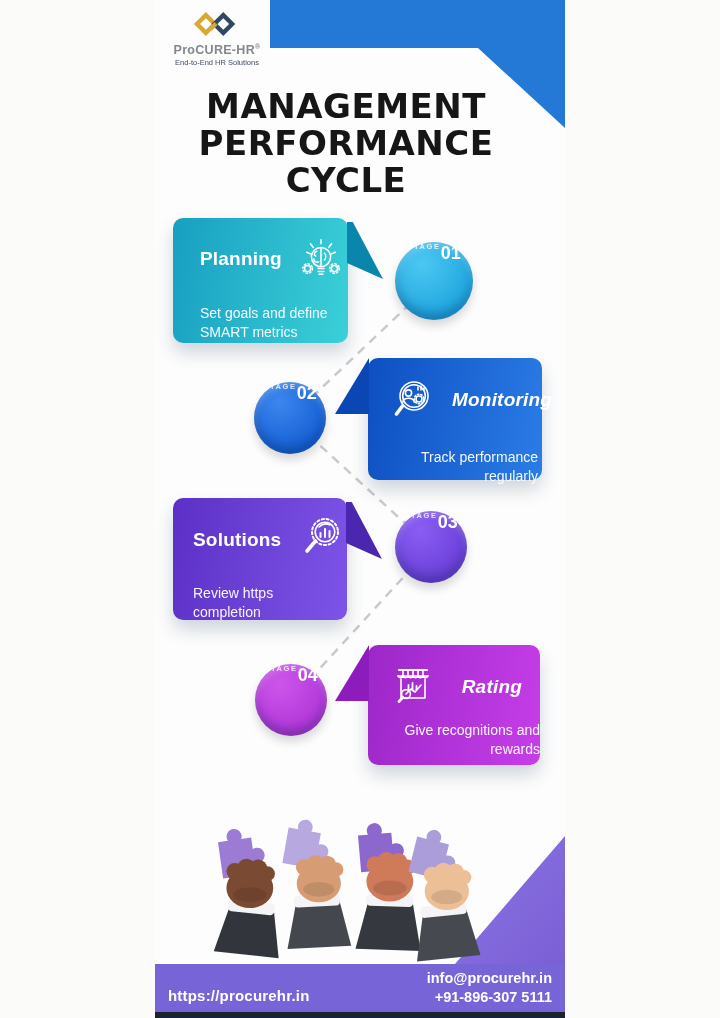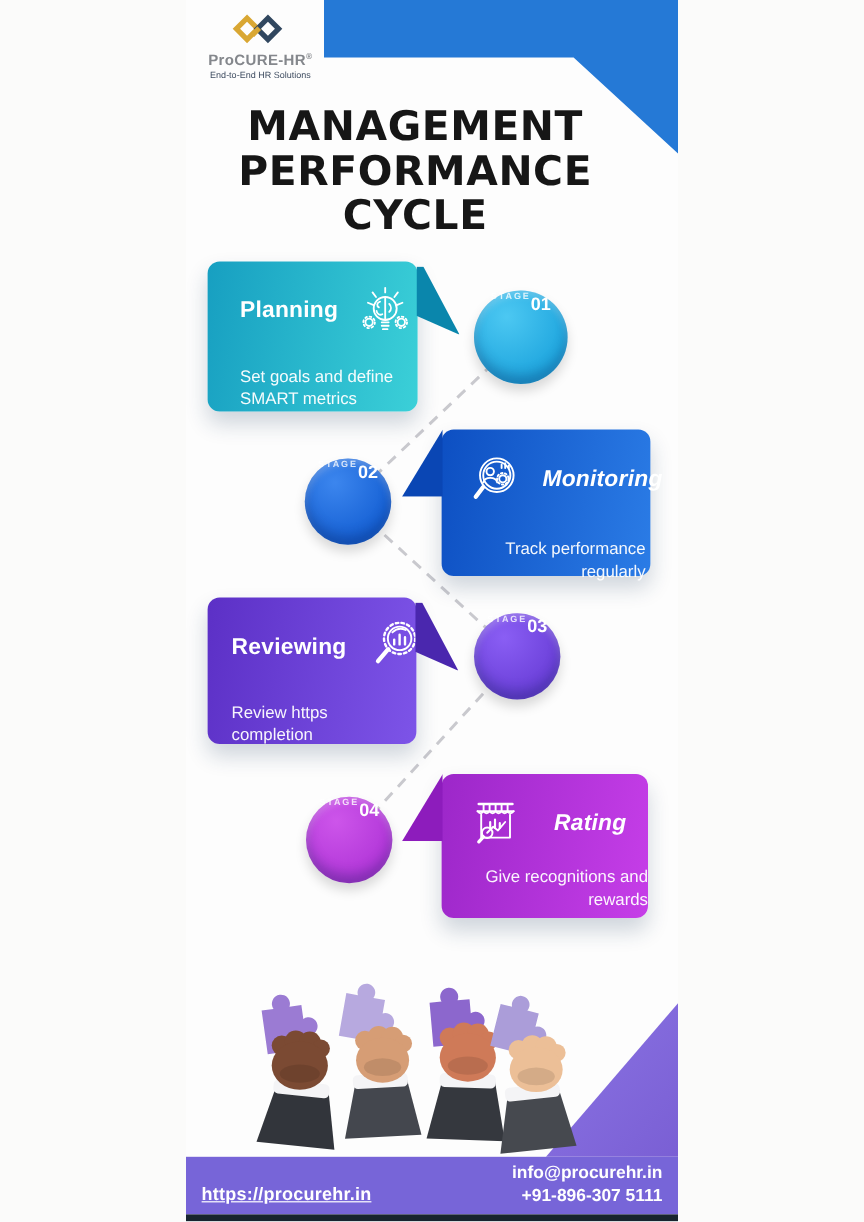--- a/index.html
+++ b/index.html
@@ -51,32 +51,32 @@
 
   
   .stage-circle { position:absolute; border-radius:50%; z-index:2; display:flex; flex-direction:row;
                   justify-content:center; color:#fff;
                   box-shadow:inset 0 -7px 10px rgba(10,30,80,.28), inset 0 4px 6px rgba(255,255,255,.25), 0 6px 10px rgba(0,0,0,.15); }
   .circle-1 { left:240px; top:242px; width:78px; height:78px; }
   .circle-2 { left:99px;  top:382px; width:72px; height:72px; }
   .circle-3 { left:240px; top:511px; width:72px; height:72px; }
   .circle-4 { left:100px; top:664px; width:72px; height:72px; }
   .stage-word { font-size:7.5px; letter-spacing:1.6px; font-weight:600; color:rgba(255,255,255,.8); }
-  .stage-num { font-size:15px; font-weight:800; line-height:23px; }
+  .stage-num { font-size:18px; font-weight:800; line-height:23px; }
 
   
   .hands { position:absolute; left:0; top:789px; width:410px; height:175px; z-index:3; overflow:hidden; }
   .hand { position:absolute; }
   .hand svg { display:block; }
 
   .wedge-layer { z-index:2; }
 
   
   .footer-bar { position:absolute; left:0; top:964px; width:410px; height:48px; z-index:4; color:#fff; }
-  .footer-website { position:absolute; left:13px; bottom:8px; font-size:15px; font-weight:700; letter-spacing:.2px;text-decoration:underline; }
+  .footer-website { position:absolute; left:13px; bottom:8px; font-size:15px; font-weight:700; letter-spacing:.2px; }
   .footer-contact { position:absolute; right:13px; top:5px; text-align:right; font-size:14.5px; font-weight:700; line-height:19px; }
   .bottom-strip { position:absolute; left:0; top:1012px; width:410px; height:6px; z-index:4; }
 
   .ico { stroke:#fff; fill:none; stroke-width:1.6; stroke-linecap:round; stroke-linejoin:round; }
 </style>
 </head>
 <body>
 
 <main class="poster">
 
@@ -151,21 +151,21 @@
     <div class="card-desc">Track performance regularly</div>
   </section>
   <div class="flag flag-2" style="background: rgb(10, 70, 180);"></div>
   <div class="stage-circle circle-2" style="background: radial-gradient(circle at 35% 28%, rgb(60, 134, 238) 0%, rgb(21, 96, 212) 72%);">
     <div class="stage-word">STAGE</div>
     <div class="stage-num">02</div>
   </div>
 
   <section class="stage-card card-3" style="background: linear-gradient(100deg, rgb(92, 48, 198), rgb(125, 84, 232));">
     <div class="card-head">
-      <div class="card-title">Reviewing</div>
+      <div class="card-title">Solutions</div>
       <div class="spacer"></div>
       <div class="card-icon">
         <svg class="ico" width="48" height="48" viewBox="0 0 48 48">
           <circle cx="28" cy="16" r="13" stroke-dasharray="2.2 2.6" stroke-width="2"></circle>
           <circle cx="28" cy="16" r="9.8"></circle>
           <path d="M23.5 21v-4 M28 21v-8 M32.5 21v-6" stroke-width="2"></path>
           <path d="M22 11c3-3 7-4 11-2"></path>
           <path d="M18.5 25L10 35" stroke-width="3.6"></path>
         </svg>
       </div>

